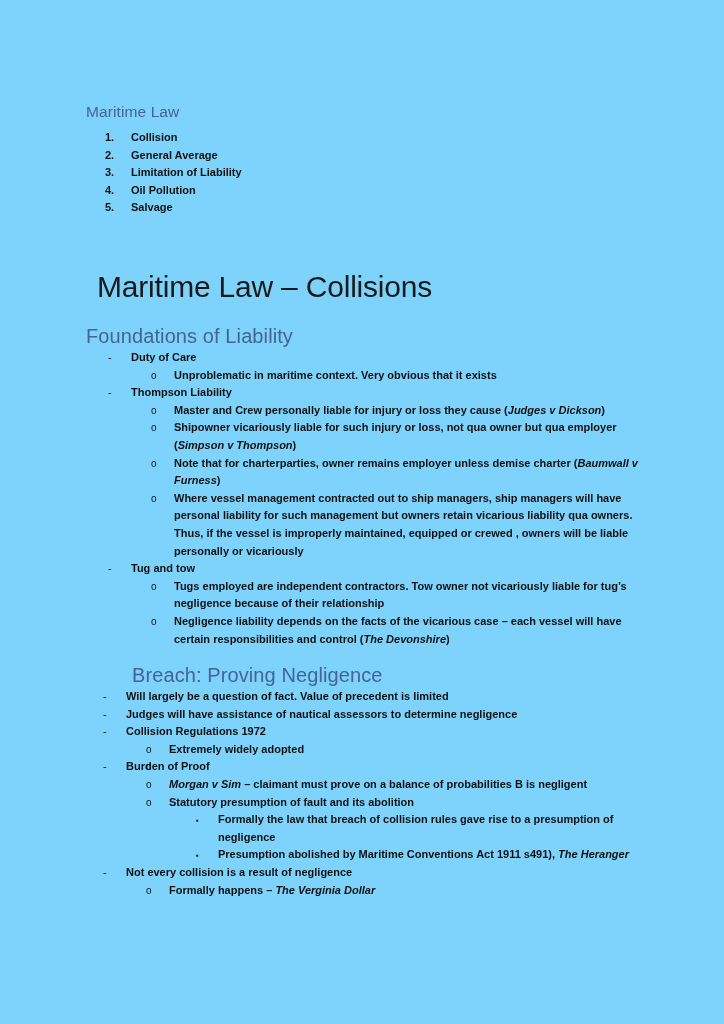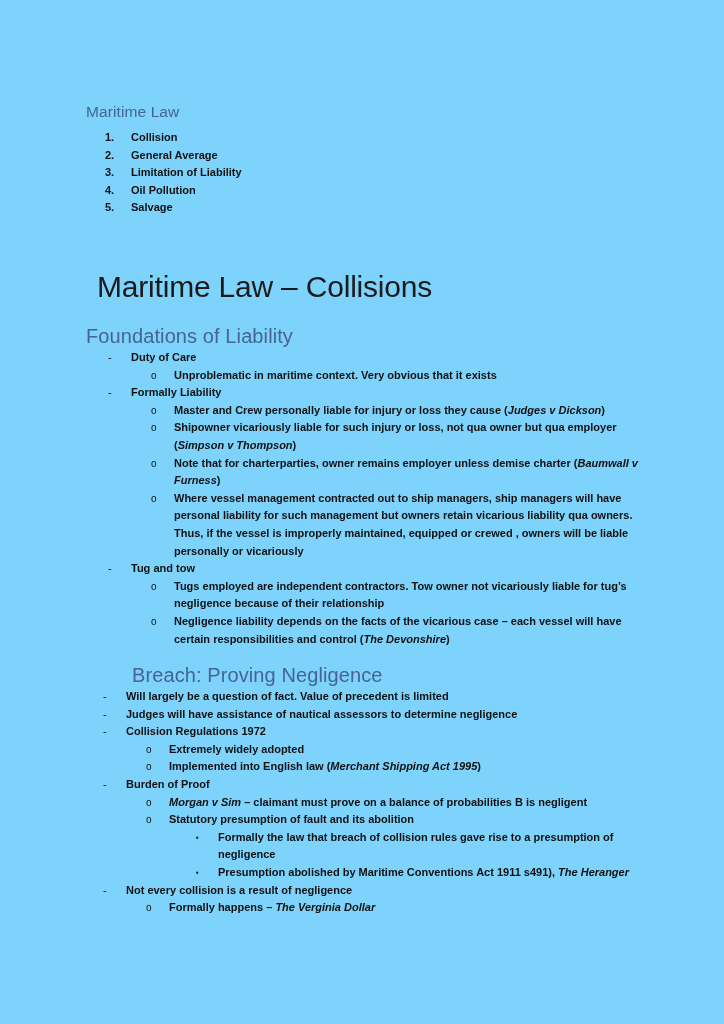--- a/index.html
+++ b/index.html
@@ -167,21 +167,21 @@
       <div class="li lvl1">
         <span class="bullet">-</span>
         <span class="body"><span>Duty of Care</span></span>
       </div>
       <div class="li lvl2">
         <span class="bullet">o</span>
         <span class="body"><span>Unproblematic in maritime context. Very obvious that it exists</span></span>
       </div>
       <div class="li lvl1">
         <span class="bullet">-</span>
-        <span class="body"><span>Formally Liability</span></span>
+        <span class="body"><span>Thompson Liability</span></span>
       </div>
       <div class="li lvl2">
         <span class="bullet">o</span>
         <span class="body"><span>Master and Crew personally liable for injury or loss they cause (</span><i>Judges v Dickson</i><span>)</span></span>
       </div>
       <div class="li lvl2">
         <span class="bullet">o</span>
         <span class="body"><span>Shipowner vicariously liable for such injury or loss, not qua owner but qua employer (</span><i>Simpson v Thompson</i><span>)</span></span>
       </div>
       <div class="li lvl2">
@@ -220,21 +220,20 @@
       <div class="li lvl1b">
         <span class="bullet">-</span>
         <span class="body"><span>Collision Regulations 1972</span></span>
       </div>
       <div class="li lvl2b">
         <span class="bullet">o</span>
         <span class="body"><span>Extremely widely adopted</span></span>
       </div>
       <div class="li lvl2b">
         <span class="bullet">o</span>
-        <span class="body"><span>Implemented into English law (</span><i>Merchant Shipping Act 1995</i><span>)</span></span>
       </div>
       <div class="li lvl1b">
         <span class="bullet">-</span>
         <span class="body"><span>Burden of Proof</span></span>
       </div>
       <div class="li lvl2b">
         <span class="bullet">o</span>
         <span class="body"><i>Morgan v Sim</i><span> – claimant must prove on a balance of probabilities B is negligent</span></span>
       </div>
       <div class="li lvl2b">

